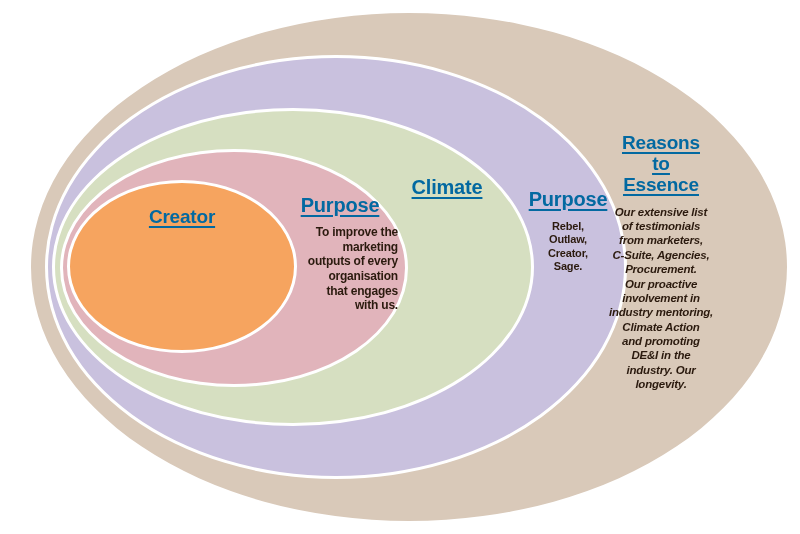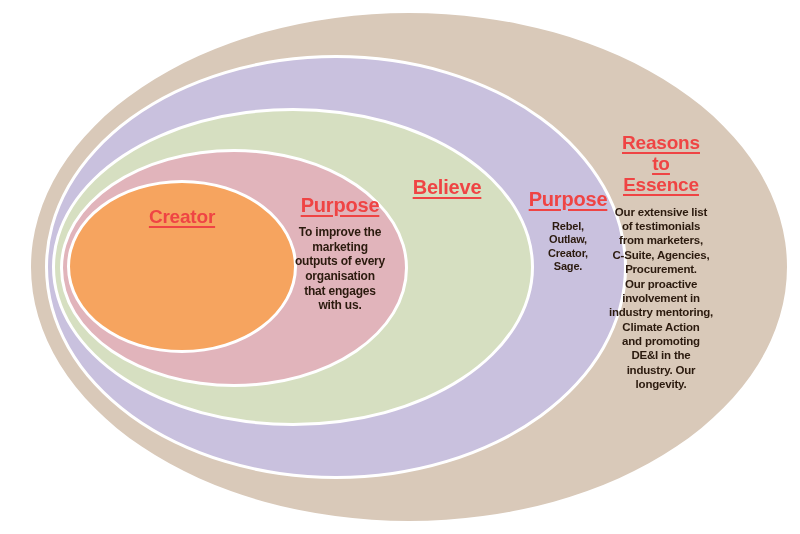--- a/index.html
+++ b/index.html
@@ -24,21 +24,21 @@
   .ring-essence { left: 67px;  top: 180px; width: 230px; height: 173px; }
 
   .txt {
     position: absolute;
     text-align: center;
     color: #2b1a0e;
   }
   .heading {
     font-size: 20px;
     font-weight: 700;
-    color: #ef4444;
+    color: #0369a1;
     line-height: 1.1;
     text-decoration: underline;
     text-decoration-thickness: 2px;
     text-underline-offset: 3px;
     letter-spacing: -0.2px;
   }
   .heading-line {
     display: block;
     text-decoration: underline;
     text-decoration-thickness: 2px;
@@ -48,31 +48,31 @@
     font-weight: 700;
     white-space: pre-line;
     letter-spacing: -0.2px;
   }
 
   .essence-block { left: 62px;  top: 207px; width: 240px; }
   .essence-block .heading { font-size: 19px; }
   .essence-block .bodytext { margin-top: 7px;  font-size: 12px;   line-height: 1.25; }
 
   .purpose-block { left: 282px; top: 194px; width: 116px; }
-  .purpose-block .bodytext { margin-top: 9px;  font-size: 12px;   line-height: 1.22; }
+  .purpose-block .bodytext { margin-top: 9px;  font-size: 12px;   line-height: 1.22; text-align: right; }
 
   .promise-block { left: 384px; top: 176px; width: 126px; }
   .promise-block .bodytext { margin-top: 9px;  font-size: 12px;   line-height: 1.22; }
 
   .values-block  { left: 520px; top: 188px; width: 96px; }
   .values-block .bodytext  { margin-top: 10px; font-size: 11px; line-height: 1.22; }
 
   .reasons-block { left: 593px; top: 133px; width: 136px; }
   .reasons-block .heading { font-size: 19px; }
-  .reasons-block .bodytext { margin-top: 9px;  font-size: 11.5px; line-height: 1.25; }
+  .reasons-block .bodytext { margin-top: 9px;  font-size: 11.5px; line-height: 1.25; font-style: italic; }
 </style>
 </head>
 <body>
 
 <div class="stage">
 
   <div class="ring ring-reasons" style="background-color: rgb(217, 201, 185);"></div>
   <div class="ring ring-values" style="background-color: rgb(201, 193, 222);"></div>
   <div class="ring ring-promise" style="background-color: rgb(214, 223, 193);"></div>
   <div class="ring ring-purpose" style="background-color: rgb(225, 180, 187);"></div>
@@ -86,21 +86,21 @@
     <div class="heading">Purpose</div>
     <div class="bodytext">To improve the
 marketing
 outputs of every
 organisation
 that engages
 with us.</div>
   </div>
 
   <div class="txt promise-block">
-    <div class="heading">Believe</div>
+    <div class="heading">Climate</div>
   </div>
 
   <div class="txt values-block">
     <div class="heading">Purpose</div>
     <div class="bodytext">Rebel,
 Outlaw,
 Creator,
 Sage.</div>
   </div>
 

